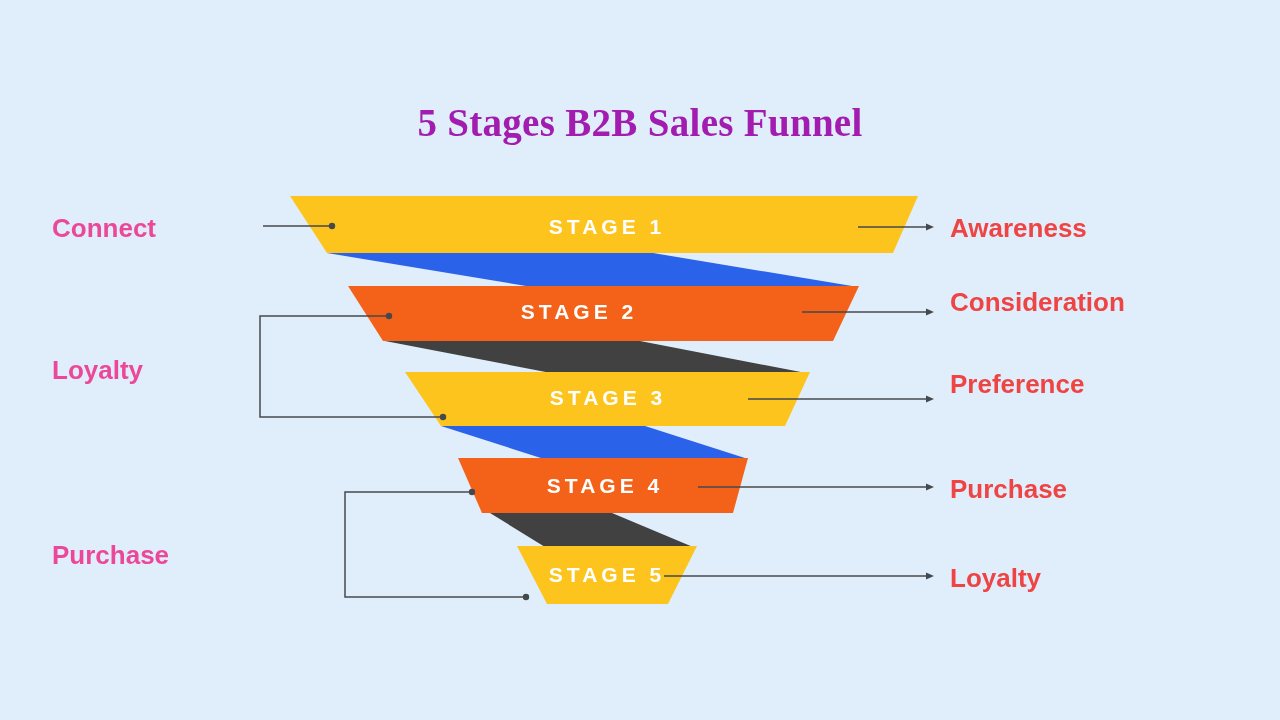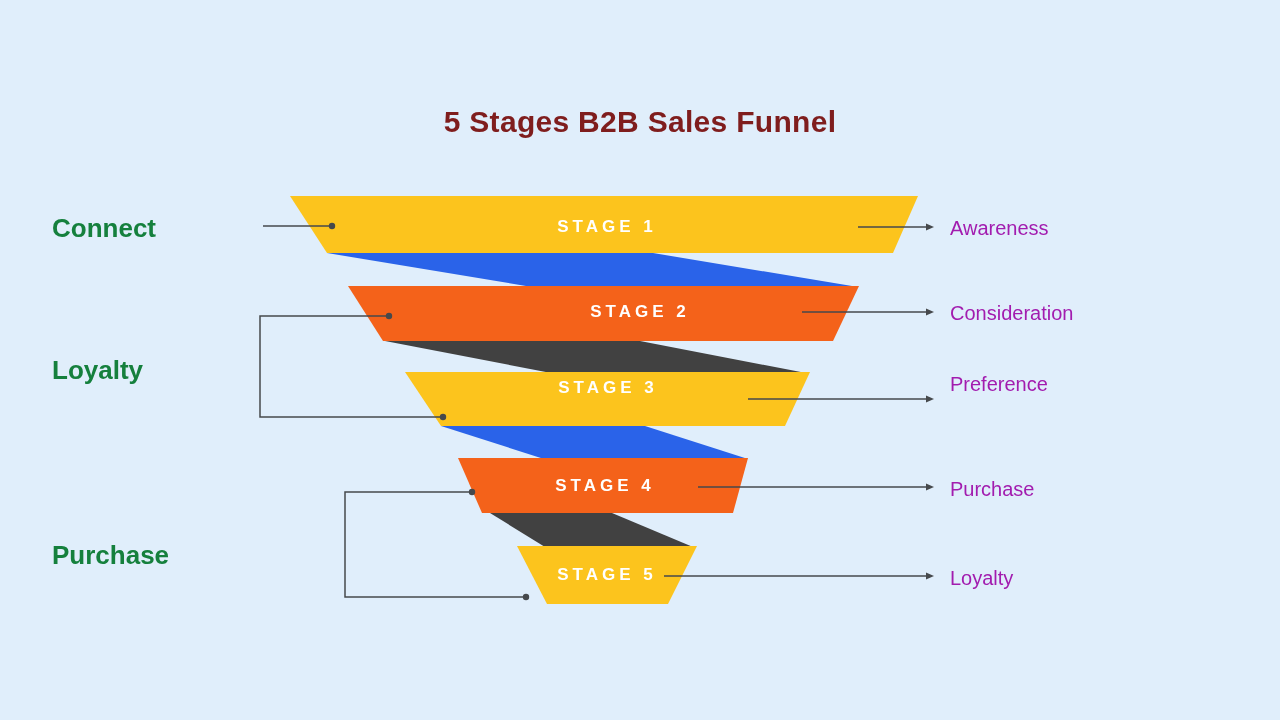--- a/index.html
+++ b/index.html
@@ -5,33 +5,33 @@
   html, body { margin: 0; padding: 0; }
   body {
     width: 1280px; height: 720px; overflow: hidden;
     font-family: "Liberation Sans", sans-serif;
     position: relative;
   }
   .stage-canvas { position: absolute; left: 0; top: 0; width: 1280px; height: 720px; }
   .txt { position: absolute; white-space: nowrap; }
   .title {
     left: 640px; top: 122px; transform: translate(-50%, -50%);
-    font-size: 30px; font-weight: bold; color: #7f1d1d; letter-spacing: 0.3px;
+    font-size: 39px; font-weight: bold; color: #a21caf; letter-spacing: 0.3px; font-family: Liberation Serif, serif;
   }
   .group-label {
     left: 52px; transform: translateY(-50%);
-    font-size: 26px; font-weight: bold; color: #15803d;
+    font-size: 26px; font-weight: bold; color: #ec4899;
   }
   .outcome-label {
     left: 950px; transform: translateY(-50%);
-    font-size: 20px; font-weight: 400; color: #a21caf;
+    font-size: 26px; font-weight: 700; color: #ef4444;
   }
   .stage-label {
     transform: translate(-50%, -50%);
-    font-size: 17px; font-weight: bold; color: #ffffff; letter-spacing: 4px;
+    font-size: 21px; font-weight: bold; color: #ffffff; letter-spacing: 4px;
   }
 </style>
 </head>
 <body>
 
 <svg class="stage-canvas" width="1280" height="720" viewBox="0 0 1280 720" xmlns="http://www.w3.org/2000/svg">
 
   <rect x="0" y="0" width="1280" height="720" fill="#e0eefb"></rect>
 
   <polygon points="327,253 653,253 858,287 532,287" fill="#2a63e9"></polygon>
@@ -84,22 +84,22 @@
   </g>
 </svg>
 
 <div class="txt title">5 Stages B2B Sales Funnel</div>
 
 <div class="txt group-label" style="top:228px">Connect</div>
 <div class="txt group-label" style="top:370px">Loyalty</div>
 <div class="txt group-label" style="top:555px">Purchase</div>
 
 <div class="txt stage-label" style="left:607px; top:227px">STAGE 1</div>
-<div class="txt stage-label" style="left:640px; top:312px">STAGE 2</div>
-<div class="txt stage-label" style="left:608px; top:388px">STAGE 3</div>
+<div class="txt stage-label" style="left:579px; top:312px">STAGE 2</div>
+<div class="txt stage-label" style="left:608px; top:398px">STAGE 3</div>
 <div class="txt stage-label" style="left:605px; top:486px">STAGE 4</div>
 <div class="txt stage-label" style="left:607px; top:575px">STAGE 5</div>
 
 <div class="txt outcome-label" style="top:228px">Awareness</div>
-<div class="txt outcome-label" style="top:313px">Consideration</div>
+<div class="txt outcome-label" style="top:302px">Consideration</div>
 <div class="txt outcome-label" style="top:384px">Preference</div>
 <div class="txt outcome-label" style="top:489px">Purchase</div>
 <div class="txt outcome-label" style="top:578px">Loyalty</div>
 
 </body></html>

